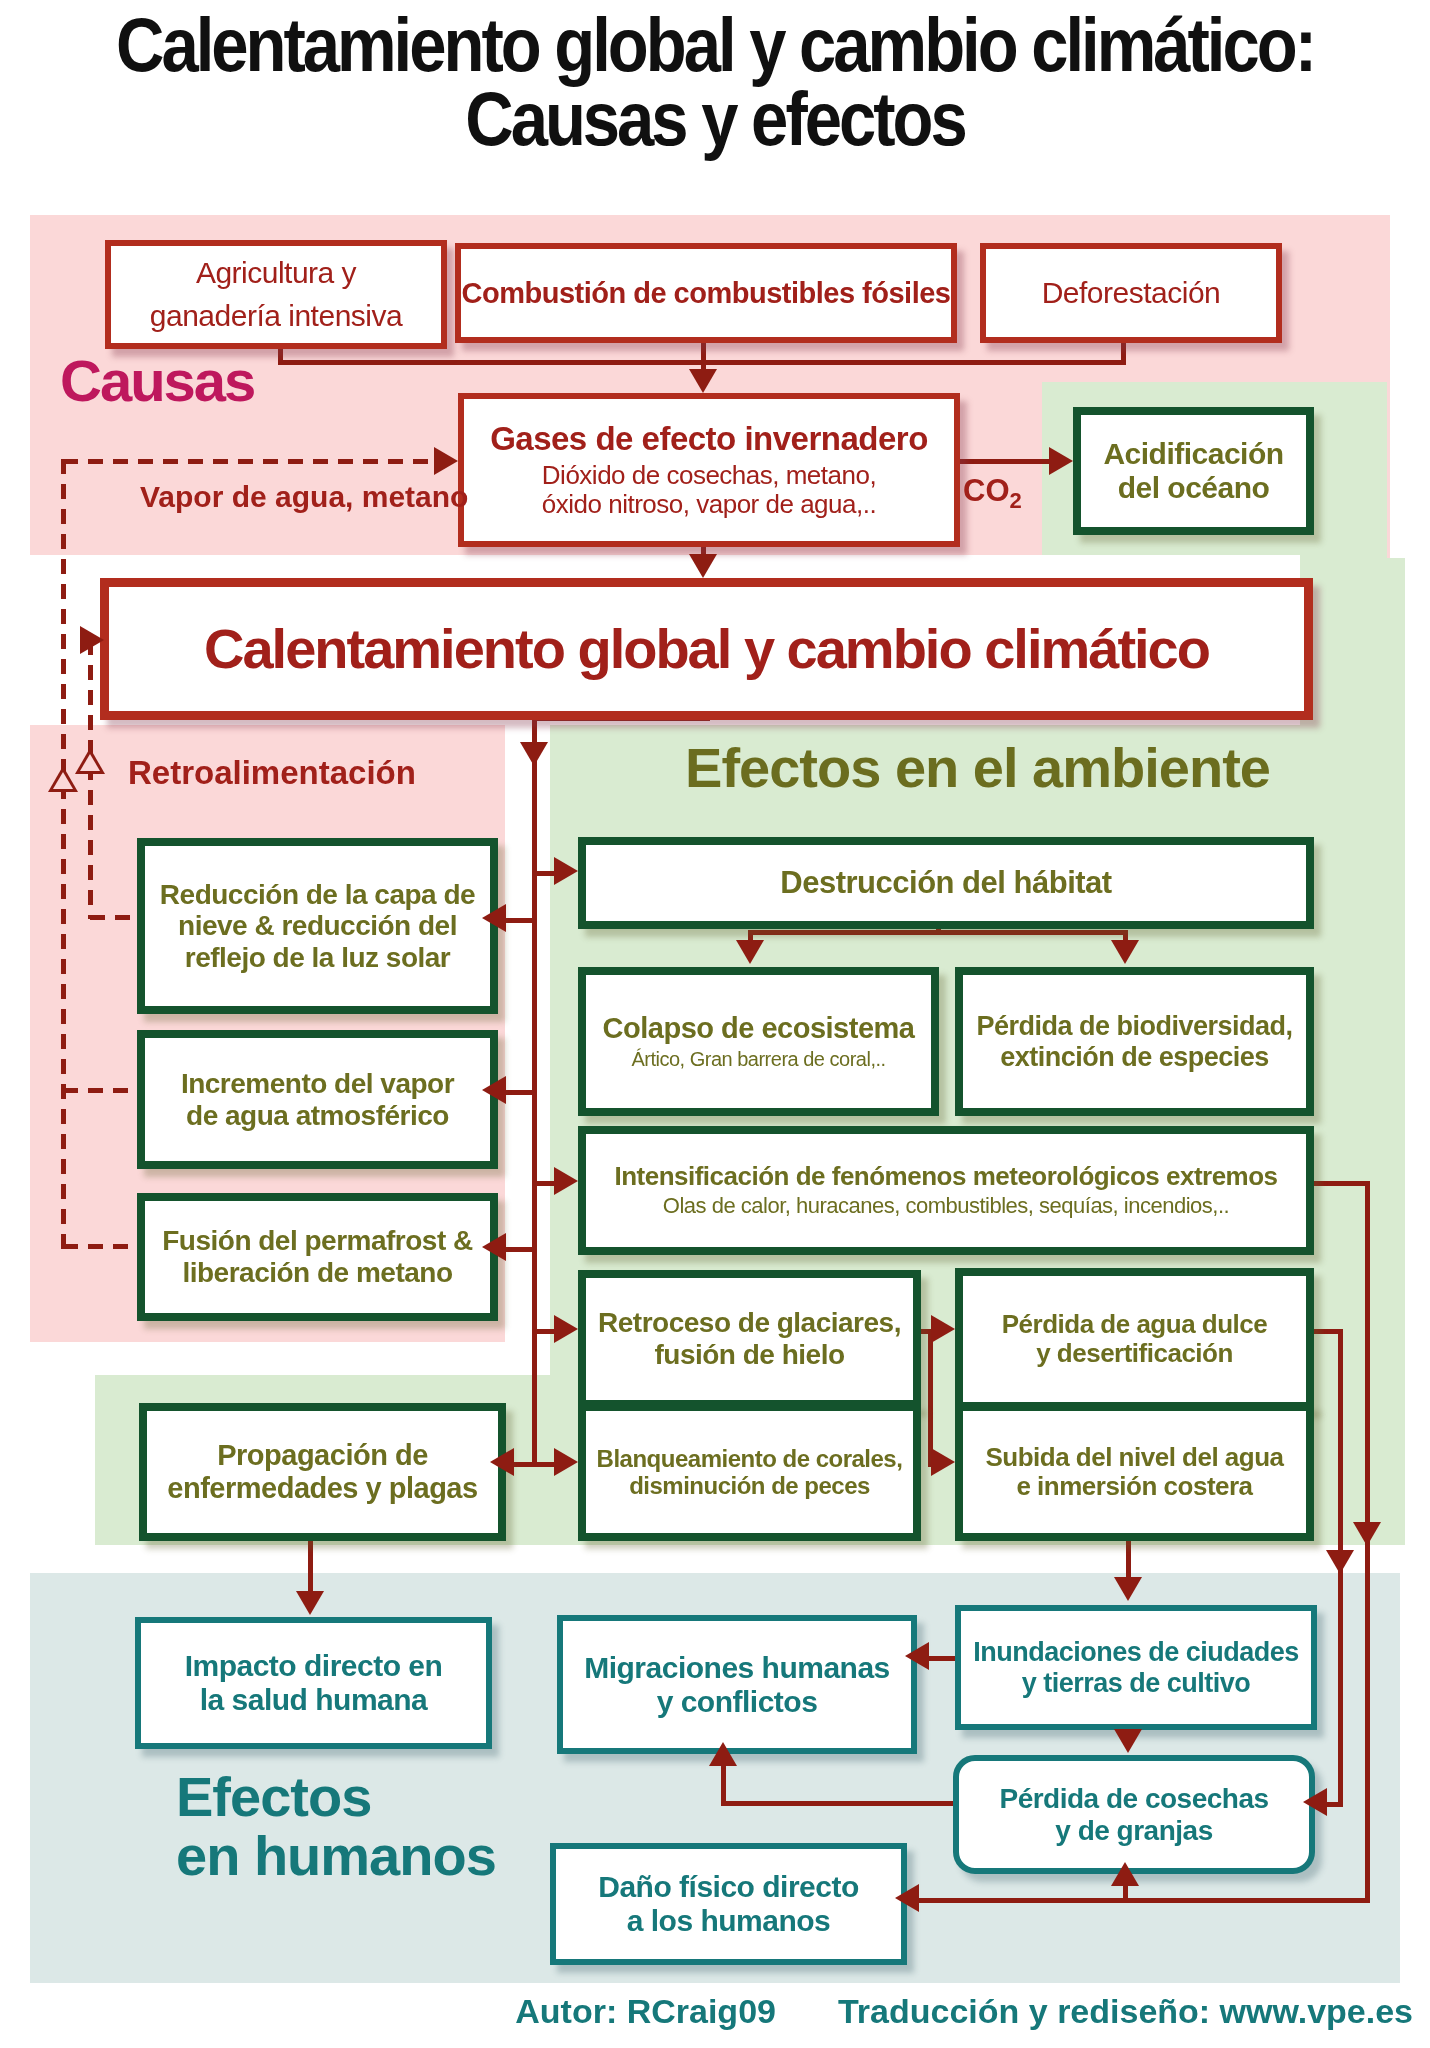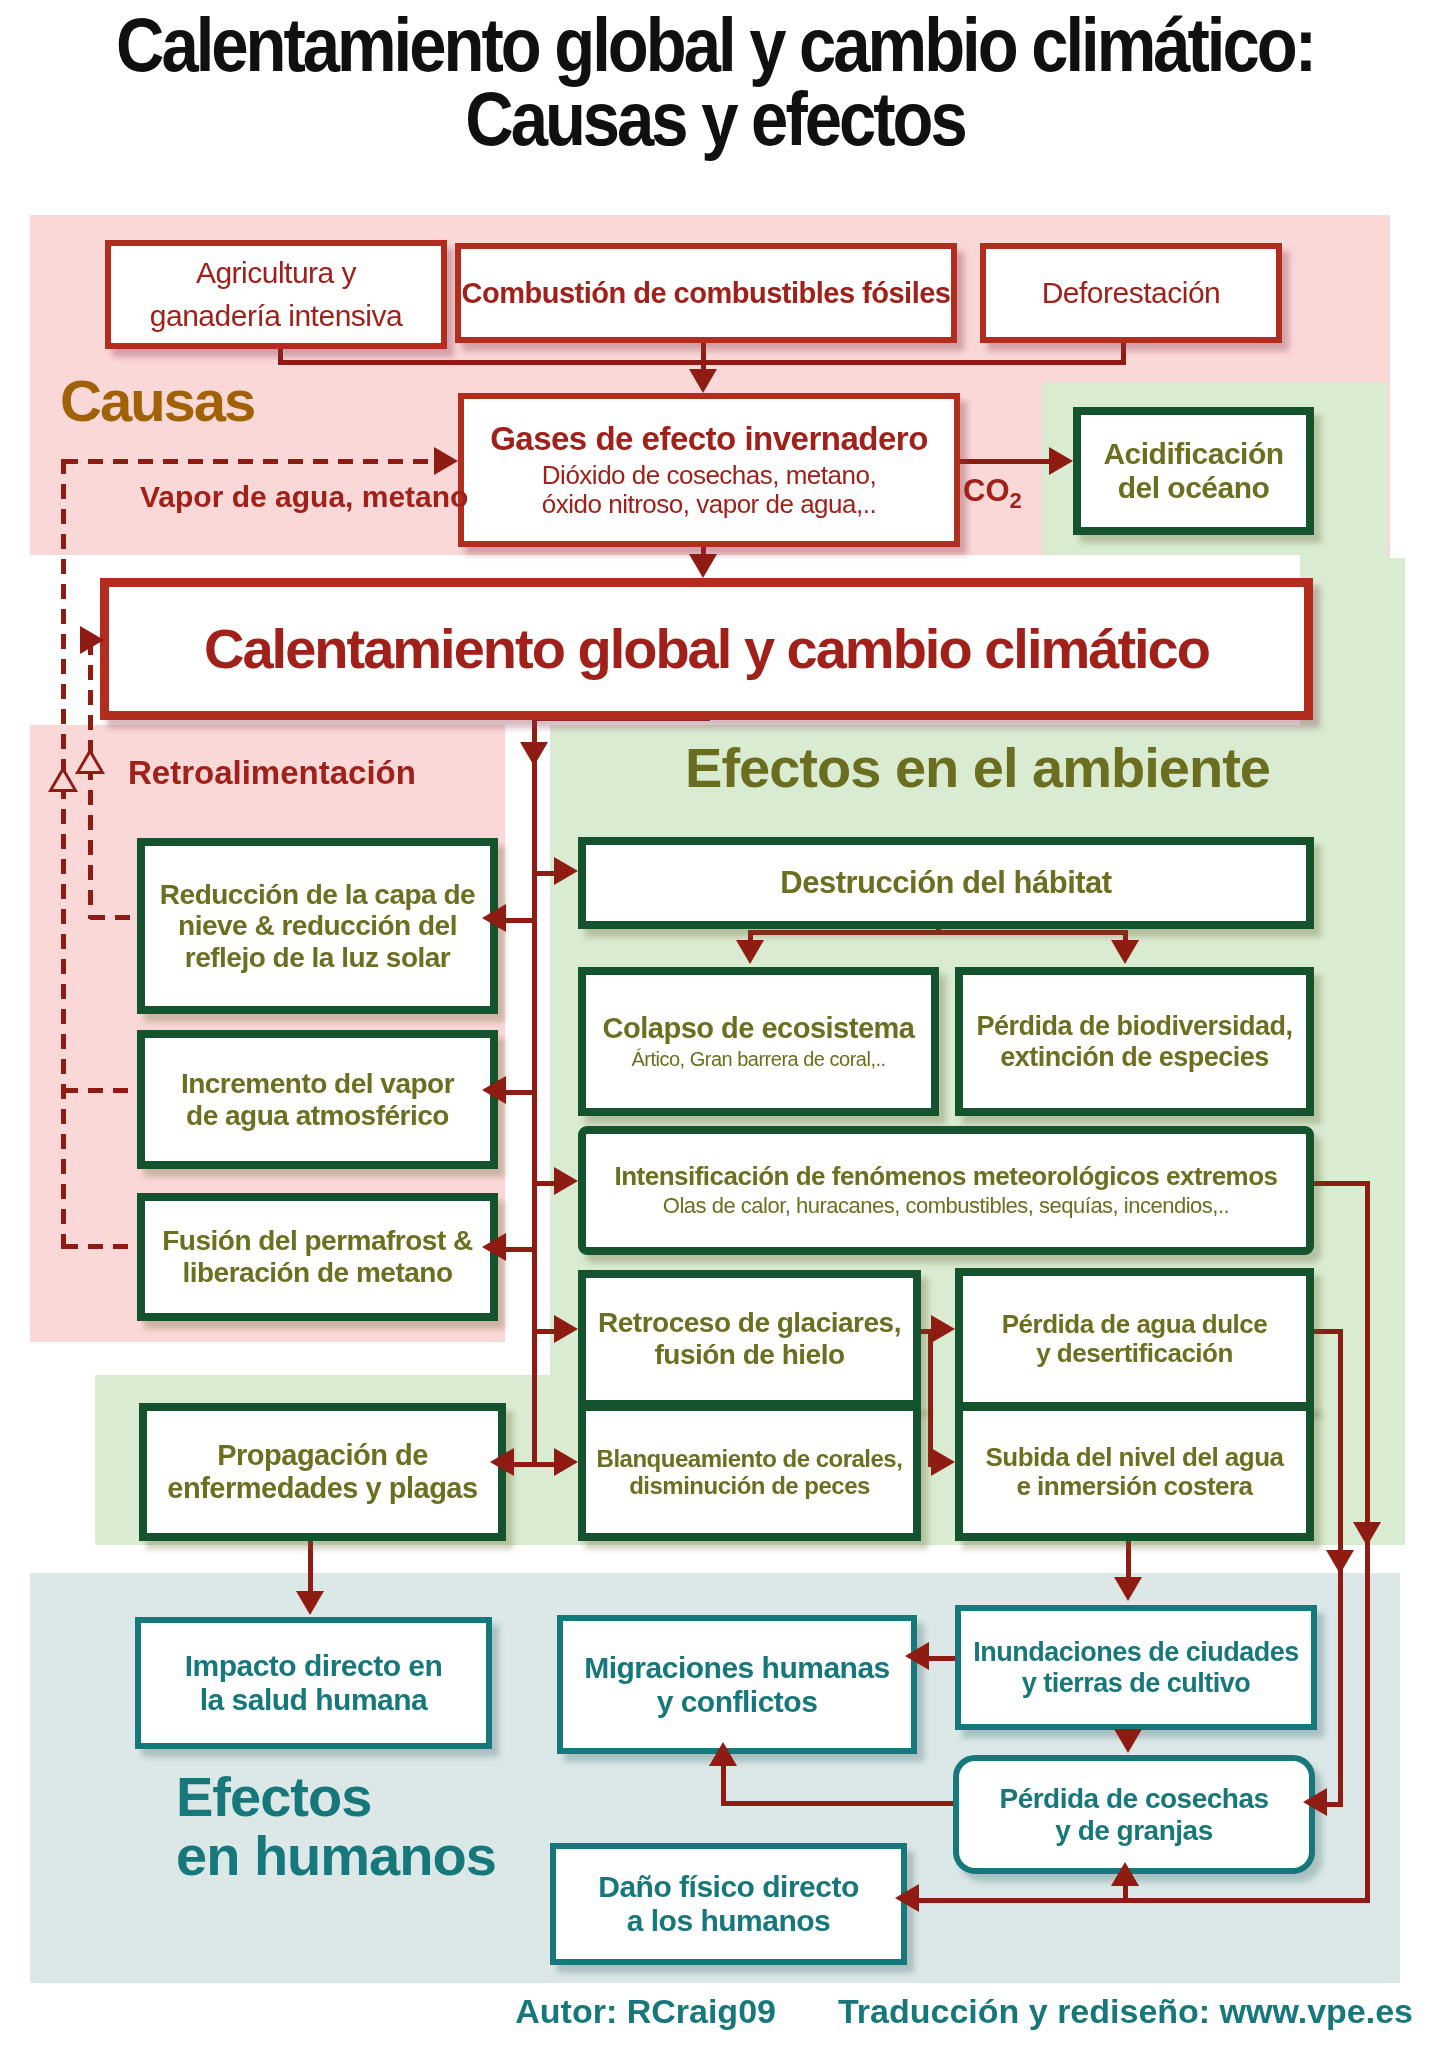--- a/index.html
+++ b/index.html
@@ -15,21 +15,21 @@
   #panel-ocean{left:1042px;top:382px;width:345px;height:176px;}
   #panel-ambiente{left:550px;top:558px;width:855px;height:987px;}
   #band-white{left:30px;top:555px;width:1270px;height:170px;}
   #panel-retro{left:30px;top:725px;width:475px;height:617px;}
   #panel-plagas{left:95px;top:1375px;width:455px;height:170px;}
   #panel-humanos{left:30px;top:1573px;width:1370px;height:410px;}
   
   .hd{position:absolute;z-index:4;font-weight:700;line-height:1.0;letter-spacing:-1px;}
   #title{left:0;top:8px;width:1430px;text-align:center;color:#101010;font-size:67px;
          line-height:0.98;letter-spacing:-3px;transform:scaleY(1.12);transform-origin:top center;z-index:5;}
-  #h-causas{left:60px;top:372px;color:#a16207;font-size:58px;letter-spacing:-2px;}
+  #h-causas{left:60px;top:352px;color:#be185d;font-size:58px;letter-spacing:-2px;}
   #h-retro{left:128px;top:756px;color:#a1201a;font-size:33px;letter-spacing:0;}
   #h-ambiente{left:550px;top:740px;width:855px;text-align:center;color:#6b6d1f;font-size:56px;letter-spacing:-1px;}
   #h-humanos{left:176px;top:1768px;color:#16787a;font-size:56px;line-height:1.05;letter-spacing:-1px;}
   #lbl-vapor{left:140px;top:480px;color:#a1201a;font-size:30px;font-weight:700;z-index:4;position:absolute;}
   #lbl-co2{left:963px;top:473px;color:#a1201a;font-size:31px;font-weight:700;z-index:4;position:absolute;}
   #lbl-co2 sub{font-size:22px;}
   #footer{position:absolute;z-index:4;top:1992px;left:0;width:1413px;color:#16787a;
           font-size:34px;font-weight:700;text-align:right;}
   #footer .f1{margin-right:62px;}
   
@@ -47,21 +47,21 @@
   #n-bigbox{left:100px;top:578px;width:1195px;height:124px;border-width:9px;font-size:56px;
             font-weight:700;letter-spacing:-2px;z-index:3;}
   #n-acidificacion{left:1073px;top:407px;width:225px;height:112px;font-size:30px;font-weight:700;}
   #n-reduccion{left:137px;top:838px;width:345px;height:160px;font-size:28px;font-weight:700;}
   #n-incremento{left:137px;top:1030px;width:345px;height:123px;font-size:28px;font-weight:700;}
   #n-fusion{left:137px;top:1193px;width:345px;height:112px;font-size:28px;font-weight:700;}
   #n-destruccion{left:578px;top:837px;width:720px;height:76px;font-size:31px;font-weight:700;}
   #n-colapso{left:578px;top:967px;width:345px;height:133px;font-size:29px;font-weight:700;}
   #n-colapso .sub{font-size:20px;}
   #n-biodiversidad{left:955px;top:967px;width:343px;height:133px;font-size:27px;font-weight:700;}
-  #n-intensificacion{left:578px;top:1126px;width:720px;height:113px;font-size:26px;font-weight:700;border-radius:9px;}
+  #n-intensificacion{left:578px;top:1126px;width:720px;height:113px;font-size:26px;font-weight:700;}
   #n-intensificacion .sub{font-size:22px;}
   #n-retroceso{left:578px;top:1270px;width:327px;height:122px;font-size:28px;font-weight:700;}
   #n-aguadulce{left:955px;top:1268px;width:343px;height:126px;font-size:26px;font-weight:700;}
   #n-blanqueamiento{left:578px;top:1403px;width:327px;height:122px;font-size:24px;font-weight:700;}
   #n-subida{left:955px;top:1403px;width:343px;height:122px;font-size:26px;font-weight:700;}
   #n-propagacion{left:139px;top:1403px;width:351px;height:122px;font-size:29px;font-weight:700;}
   #n-impacto{left:135px;top:1617px;width:345px;height:120px;font-size:30px;font-weight:700;}
   #n-migraciones{left:557px;top:1615px;width:348px;height:127px;font-size:30px;font-weight:700;}
   #n-inundaciones{left:955px;top:1605px;width:350px;height:113px;font-size:27px;font-weight:700;}
   #n-cosechas{left:953px;top:1755px;width:350px;height:107px;font-size:28px;font-weight:700;border-radius:22px;}

